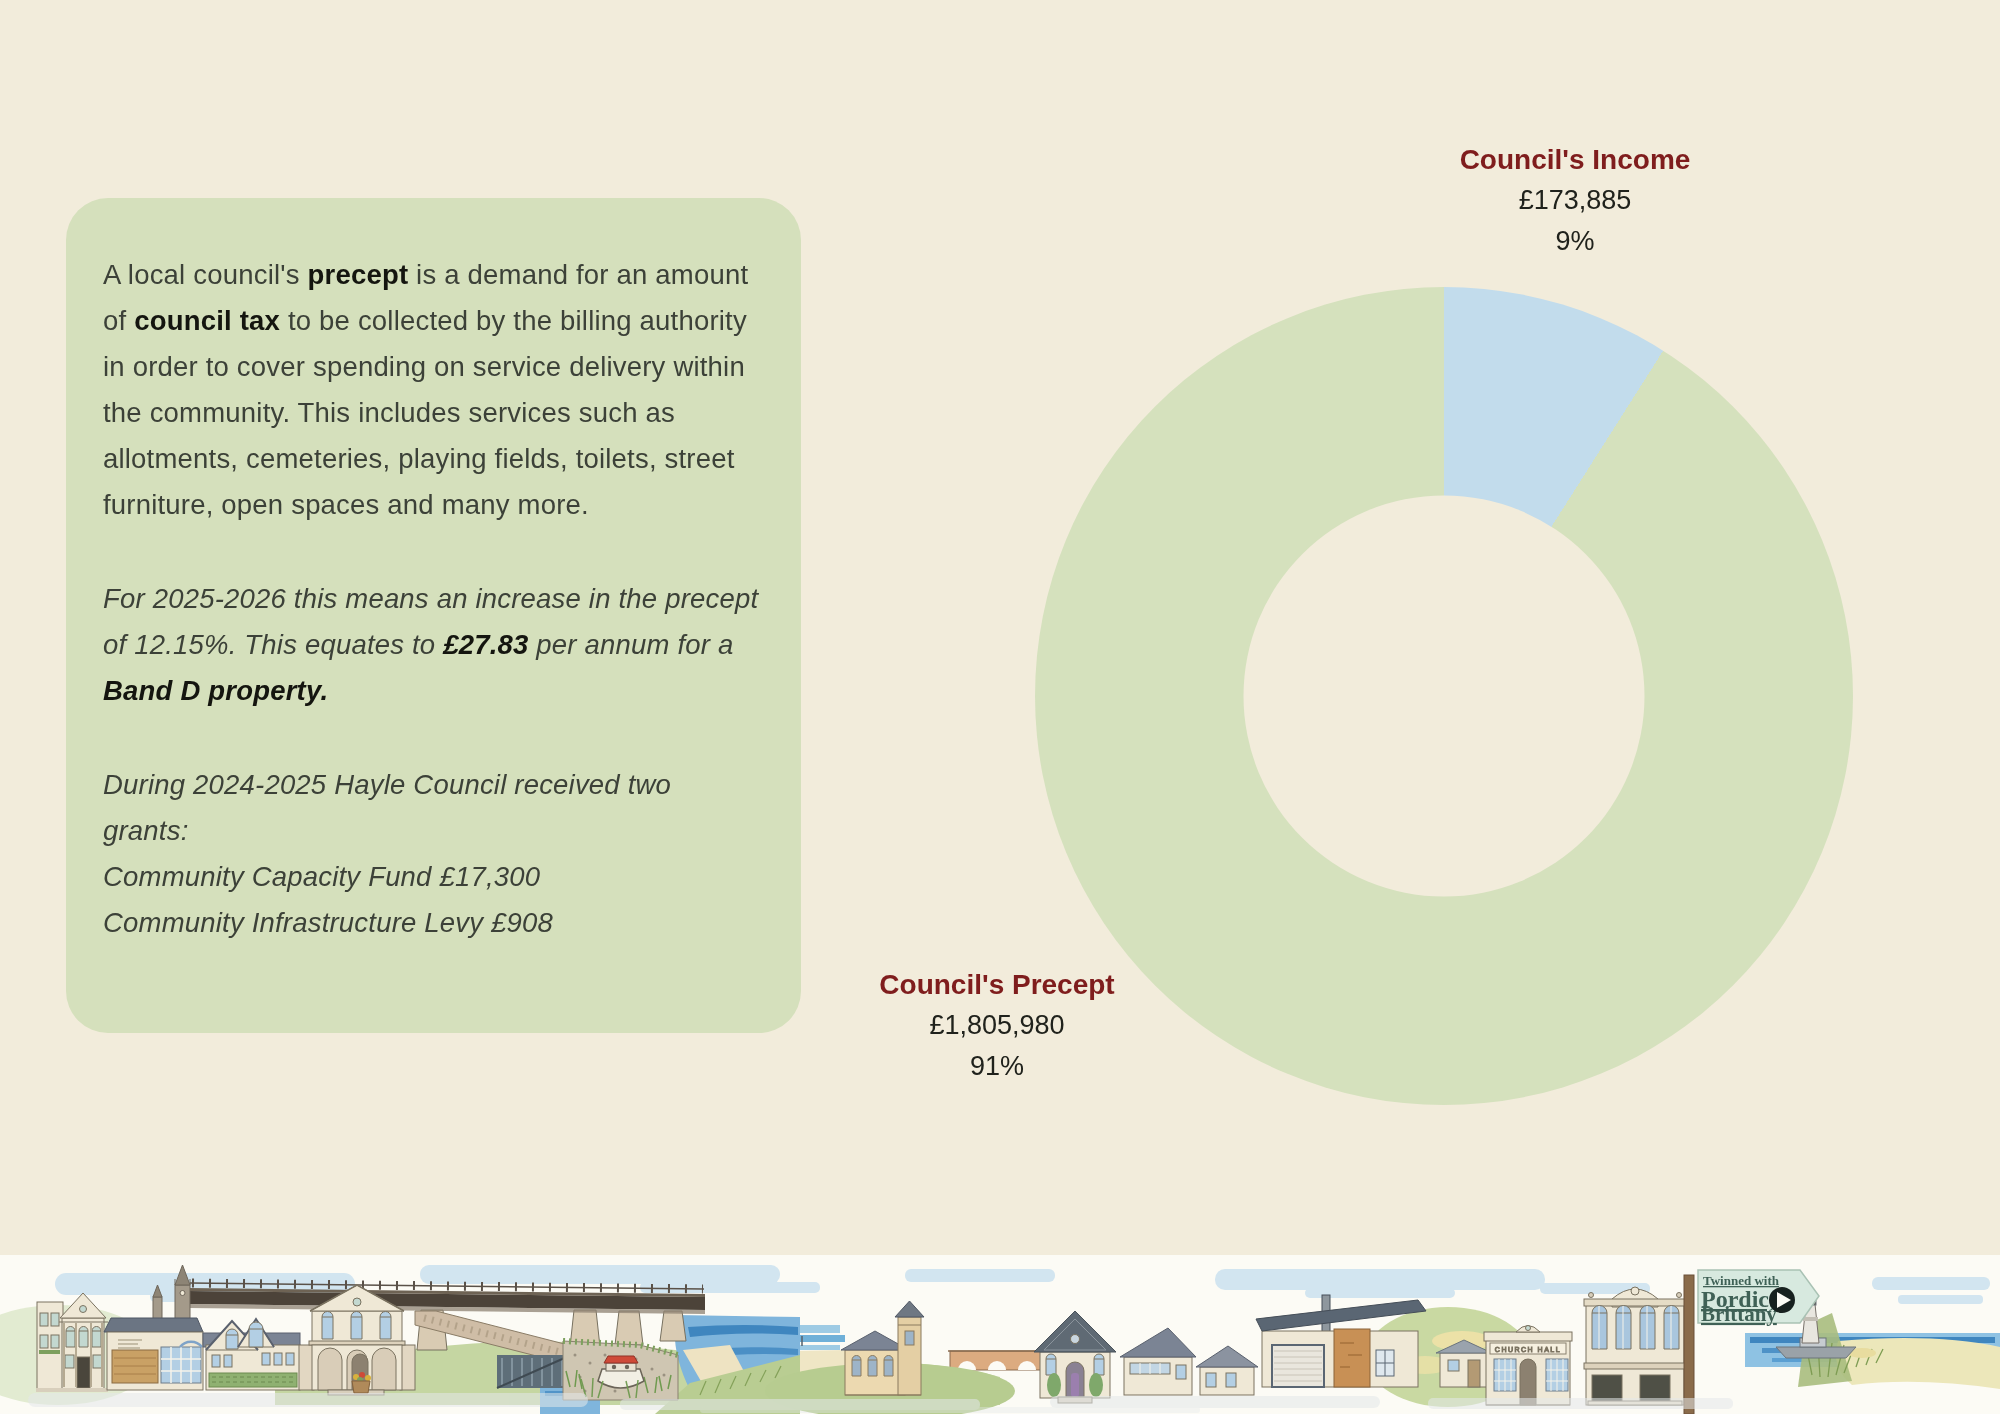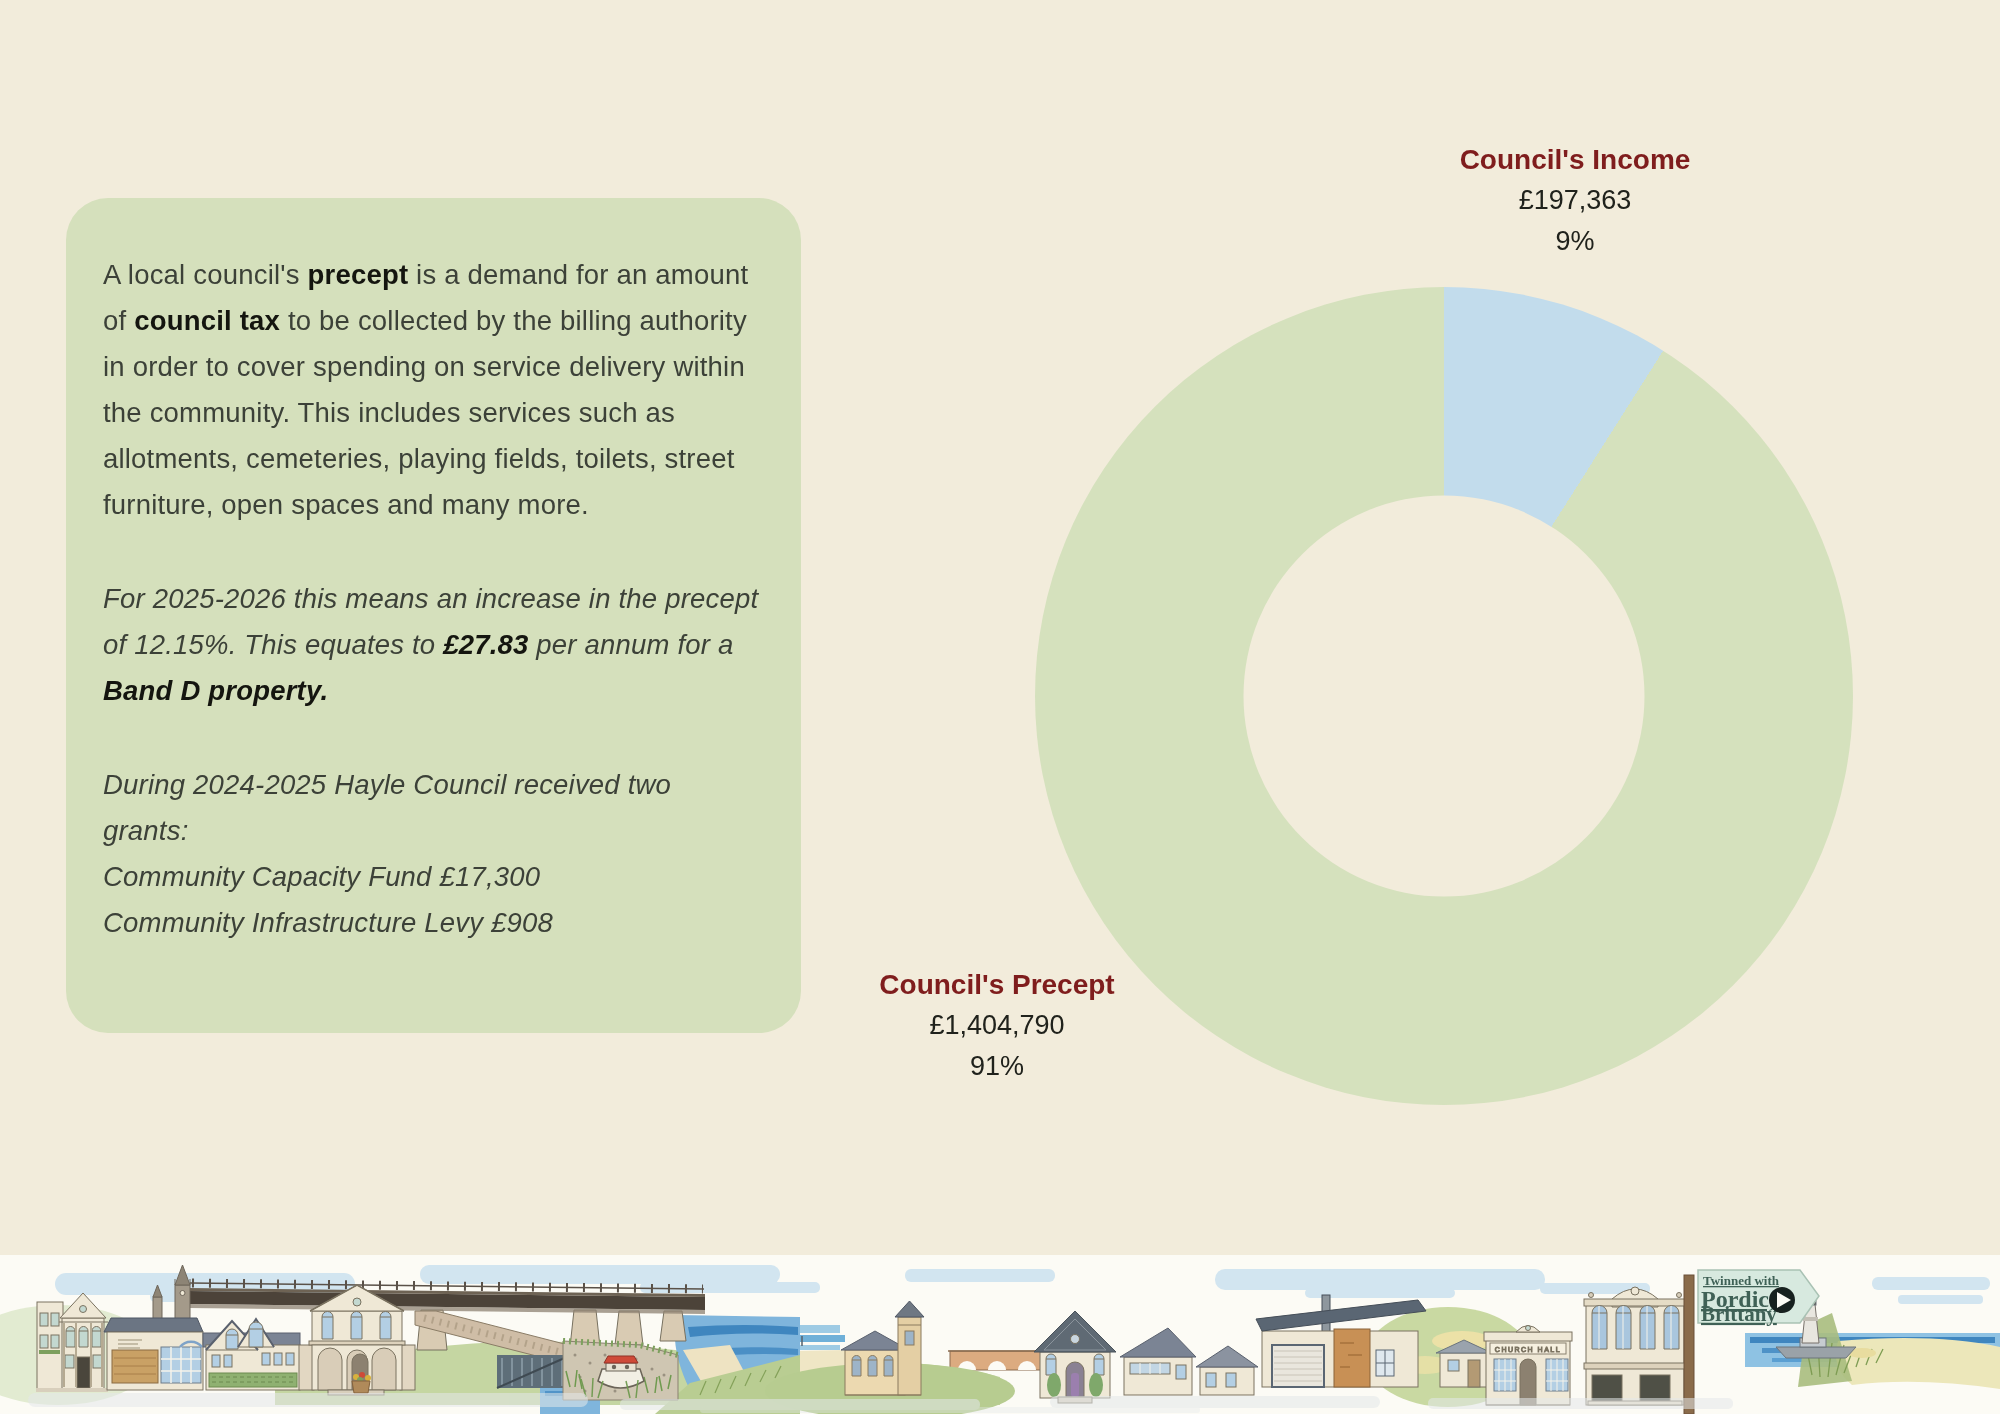--- a/index.html
+++ b/index.html
@@ -54,27 +54,27 @@
 Community Capacity Fund £17,300
 Community Infrastructure Levy £908</span></p>
     </div>
 
   <div class="donut" style="background: conic-gradient(rgb(194, 220, 236) 0%, rgb(194, 220, 236) 9%, rgb(213, 225, 189) 9%, rgb(213, 225, 189) 100%);">
     <div class="donut-hole" style="background: rgb(242, 236, 219); height: 401px; width: 401px;"></div>
   </div>
 
   <div class="chart-label" style="left:1575px;top:139px;">
     <div class="t">Council's Income</div>
-    <div>£197,363</div>
+    <div>£173,885</div>
     <div>9%</div>
   </div>
 
   <div class="chart-label" style="left:997px;top:964px;">
     <div class="t">Council's Precept</div>
-    <div>£1,404,790</div>
+    <div>£1,805,980</div>
     <div>91%</div>
   </div>
 
   <div class="footer-art">
   <svg width="2000" height="159" viewBox="0 0 2000 159" preserveAspectRatio="none">
 
     <rect x="0" y="0" width="2000" height="159" fill="#fcfbf5"></rect>
 
     <g fill="#d2e5f0">
       <rect x="55" y="18" width="300" height="22" rx="11"></rect>

